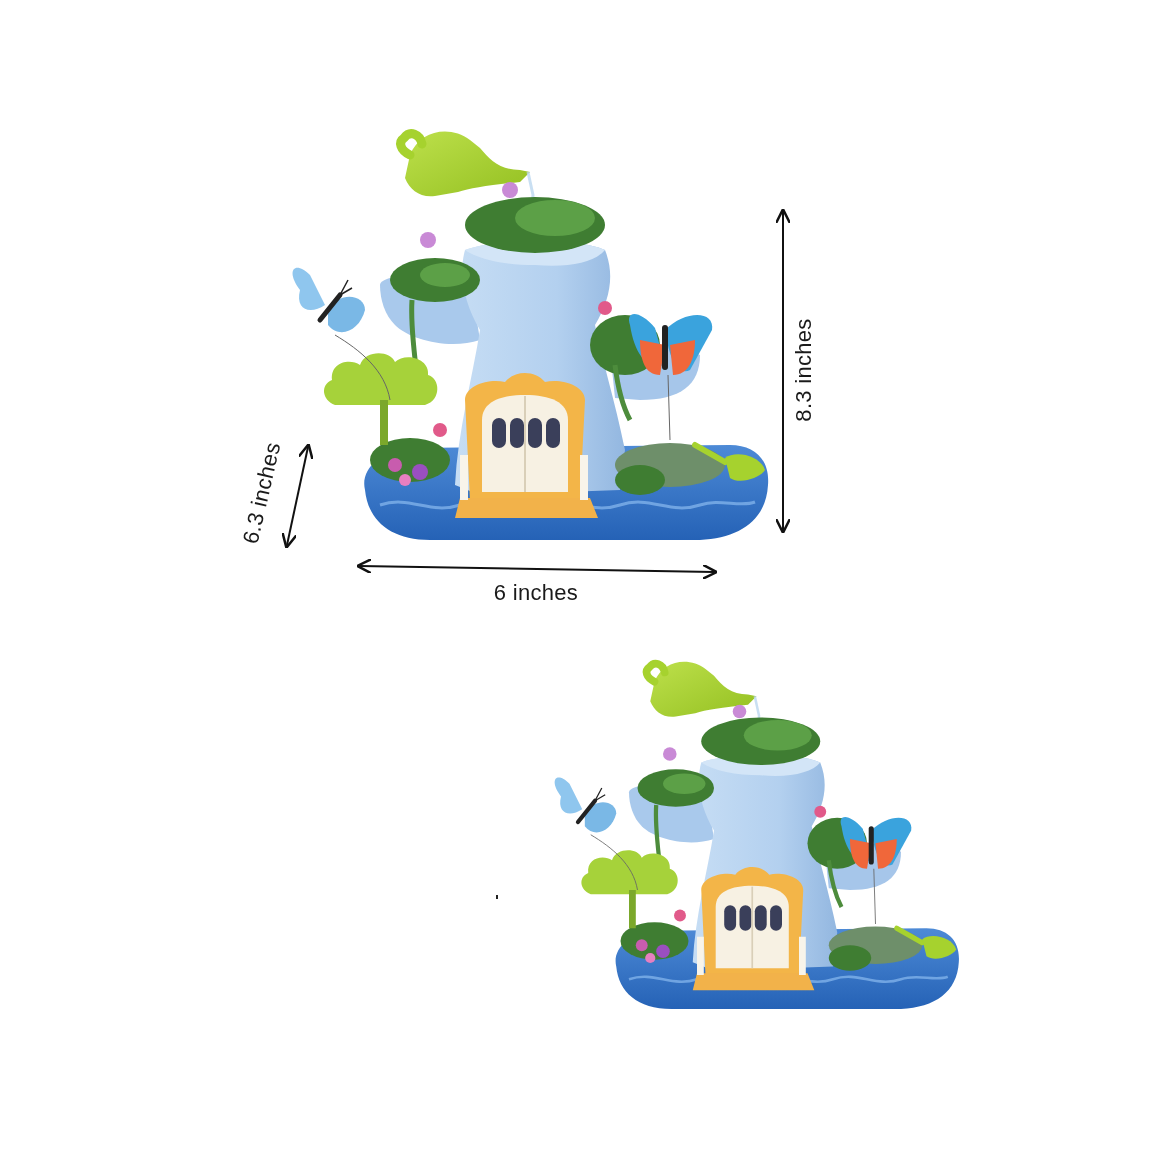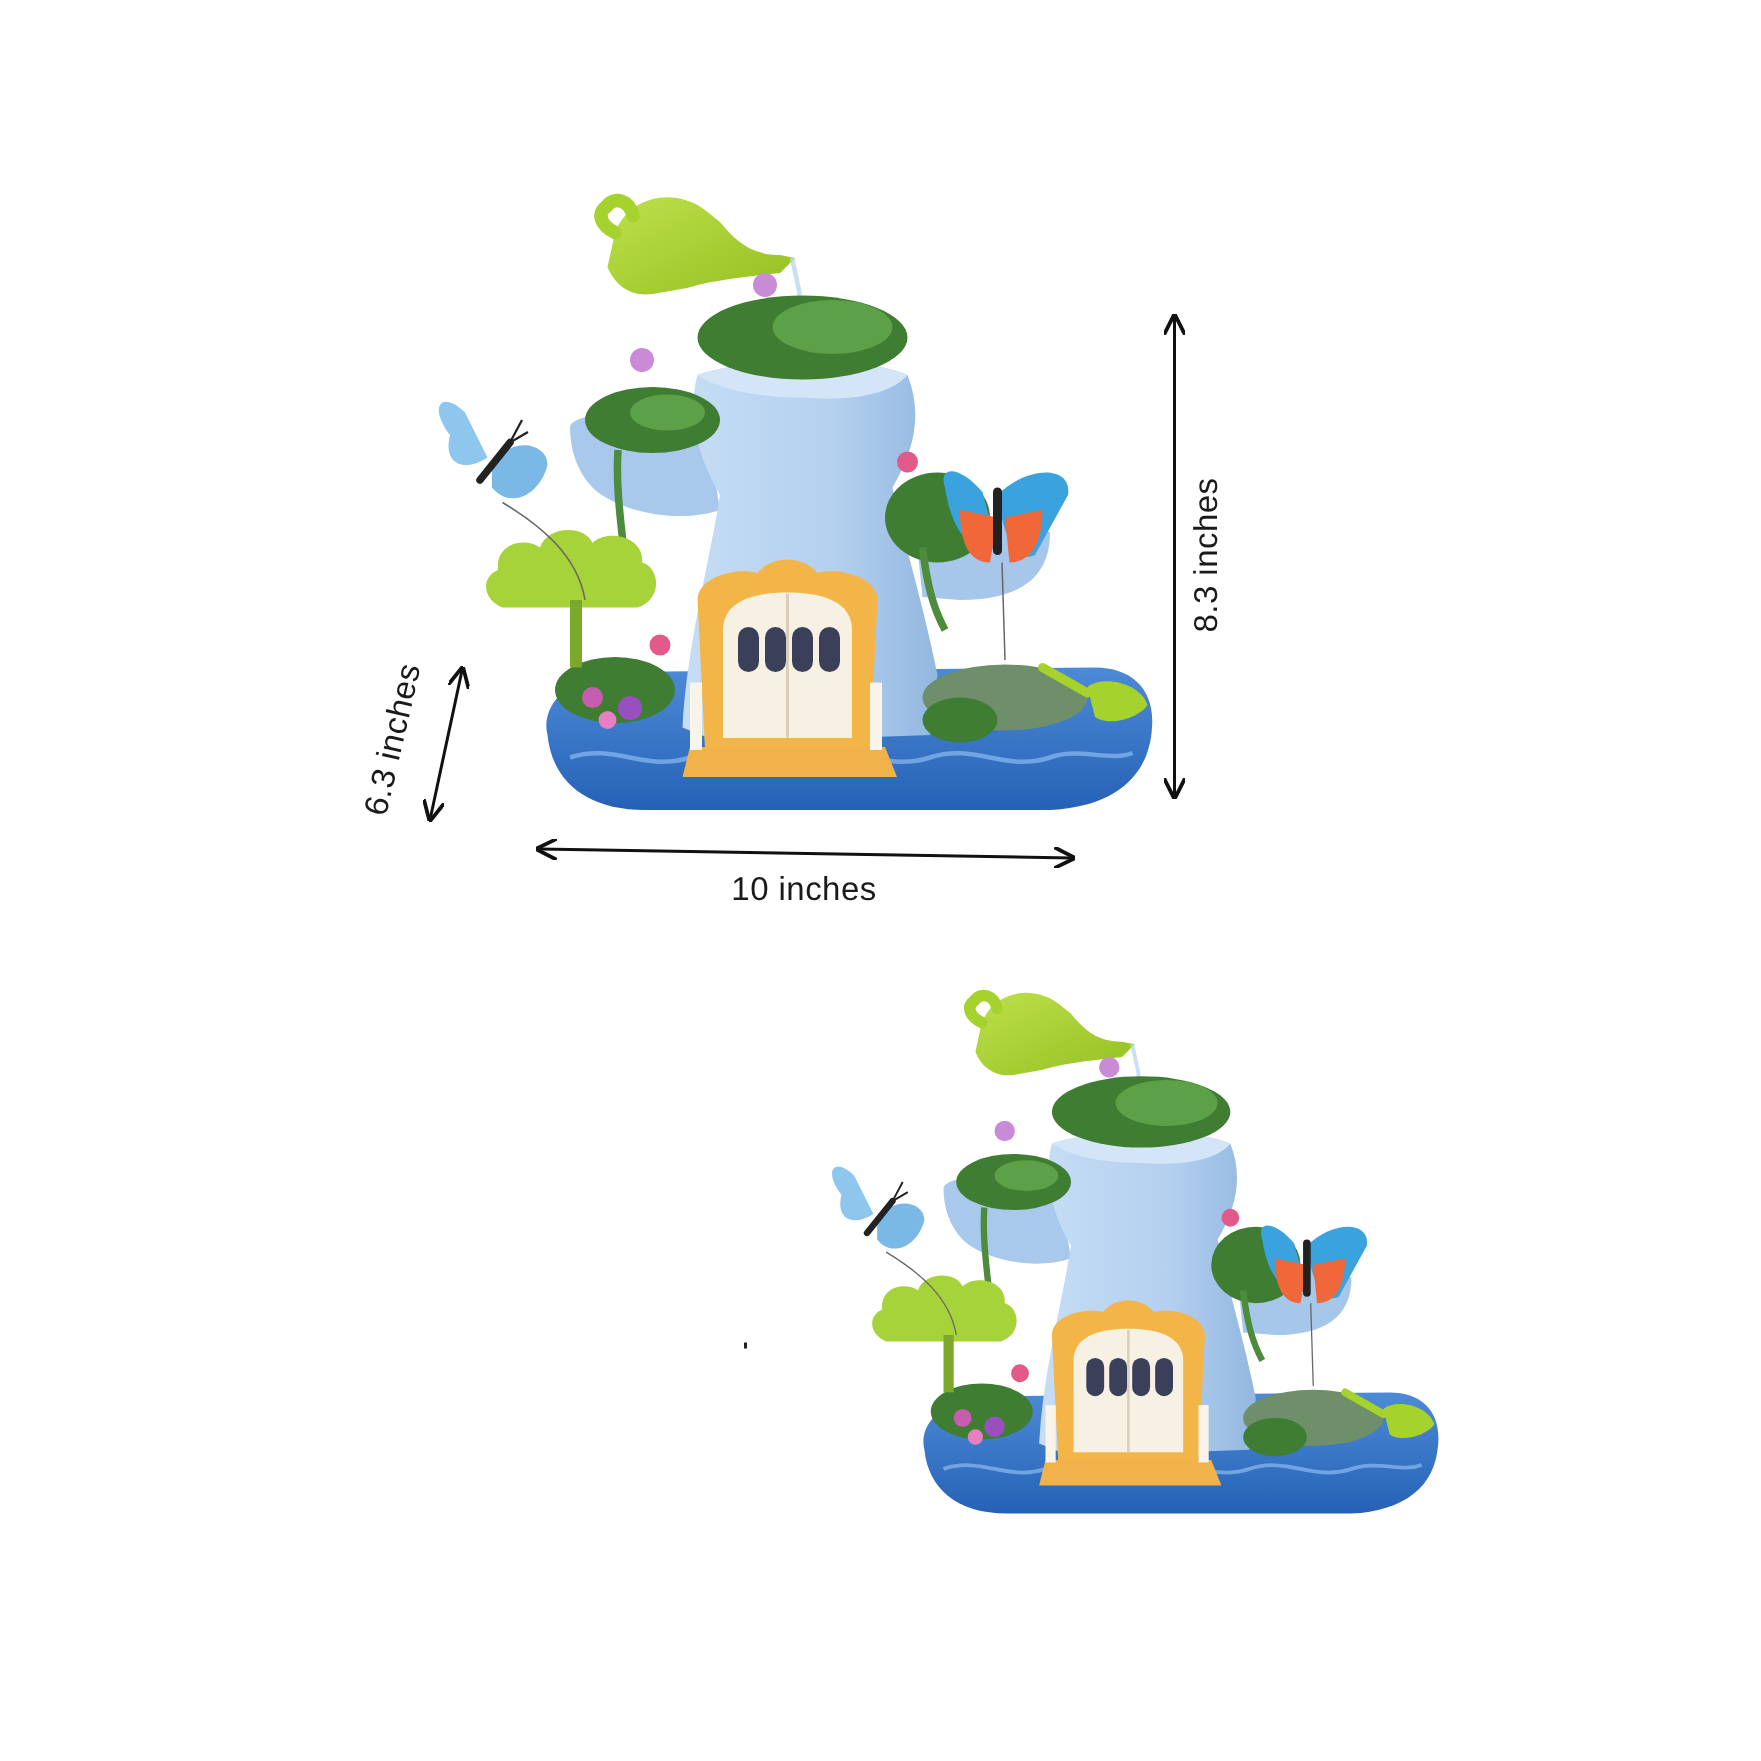--- a/index.html
+++ b/index.html
@@ -122,14 +122,14 @@
 
   <use href="#toy" transform="translate(595,635) scale(0.85)"></use>
 
   <line x1="783" y1="212" x2="783" y2="530" stroke="#111" stroke-width="2" marker-start="url(#ah)" marker-end="url(#ah)"></line>
   <line x1="308" y1="447" x2="287" y2="545" stroke="#111" stroke-width="2" marker-start="url(#ah)" marker-end="url(#ah)"></line>
   <line x1="360" y1="566" x2="714" y2="572" stroke="#111" stroke-width="2" marker-start="url(#ah)" marker-end="url(#ah)"></line>
 </svg>
 
 <span class="dim-label" id="label-height">8.3 inches</span>
 <span class="dim-label" id="label-depth">6.3 inches</span>
-<span class="dim-label" id="label-width">10 inches</span>
+<span class="dim-label" id="label-width">6 inches</span>
 <div class="speck"></div>
 
 </body></html>

